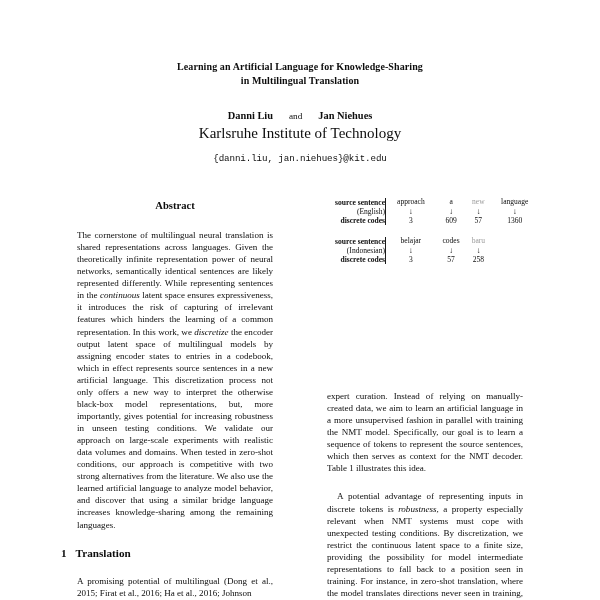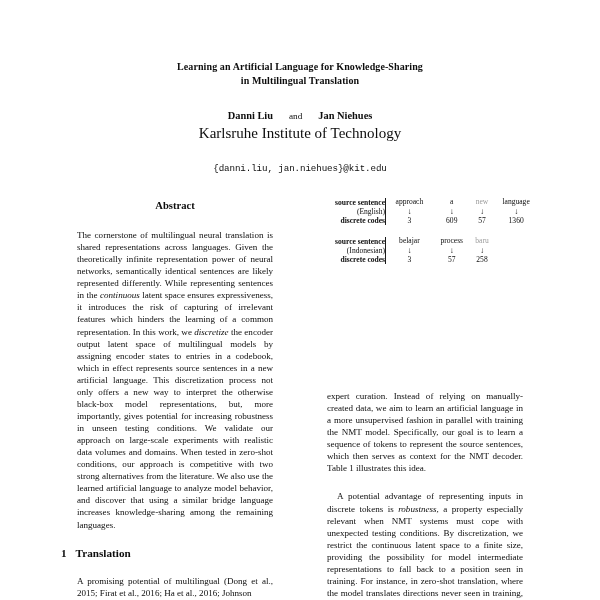--- a/index.html
+++ b/index.html
@@ -45,21 +45,21 @@
   .authors .conj {
     font-weight: normal;
     font-size: 9.2px;
     padding: 0 16px;
   }
   .affil {
     margin-top: 4px;
     font-size: 15px;
   }
   .email {
-    margin-top: 21px;
+    margin-top: 11px;
     font-size: 9.2px;
     font-family: "Liberation Mono", "DejaVu Sans Mono", monospace;
     letter-spacing: -0.01em;
   }
 
   
   .col {
     position: absolute;
     top: 200px;
     width: 228px;
@@ -198,21 +198,21 @@
           <td class="cell">609</td>
           <td class="cell">57</td>
           <td class="cell">1360</td>
         </tr>
         <tr>
             <td class="blockgap" colspan="5"></td>
           </tr>
         <tr class="wordrow">
           <td class="rowlabel">source sentence</td>
           <td class="cell firstcell">belajar</td>
-          <td class="cell">process</td>
+          <td class="cell">codes</td>
           <td class="cell faded">baru</td>
           <td class="cell"></td>
         </tr>
         <tr class="arrowrow">
           <td class="rowlabel plain">(Indonesian)</td>
           <td class="cell firstcell">↓</td>
           <td class="cell">↓</td>
           <td class="cell">↓</td>
           <td class="cell"></td>
         </tr>

